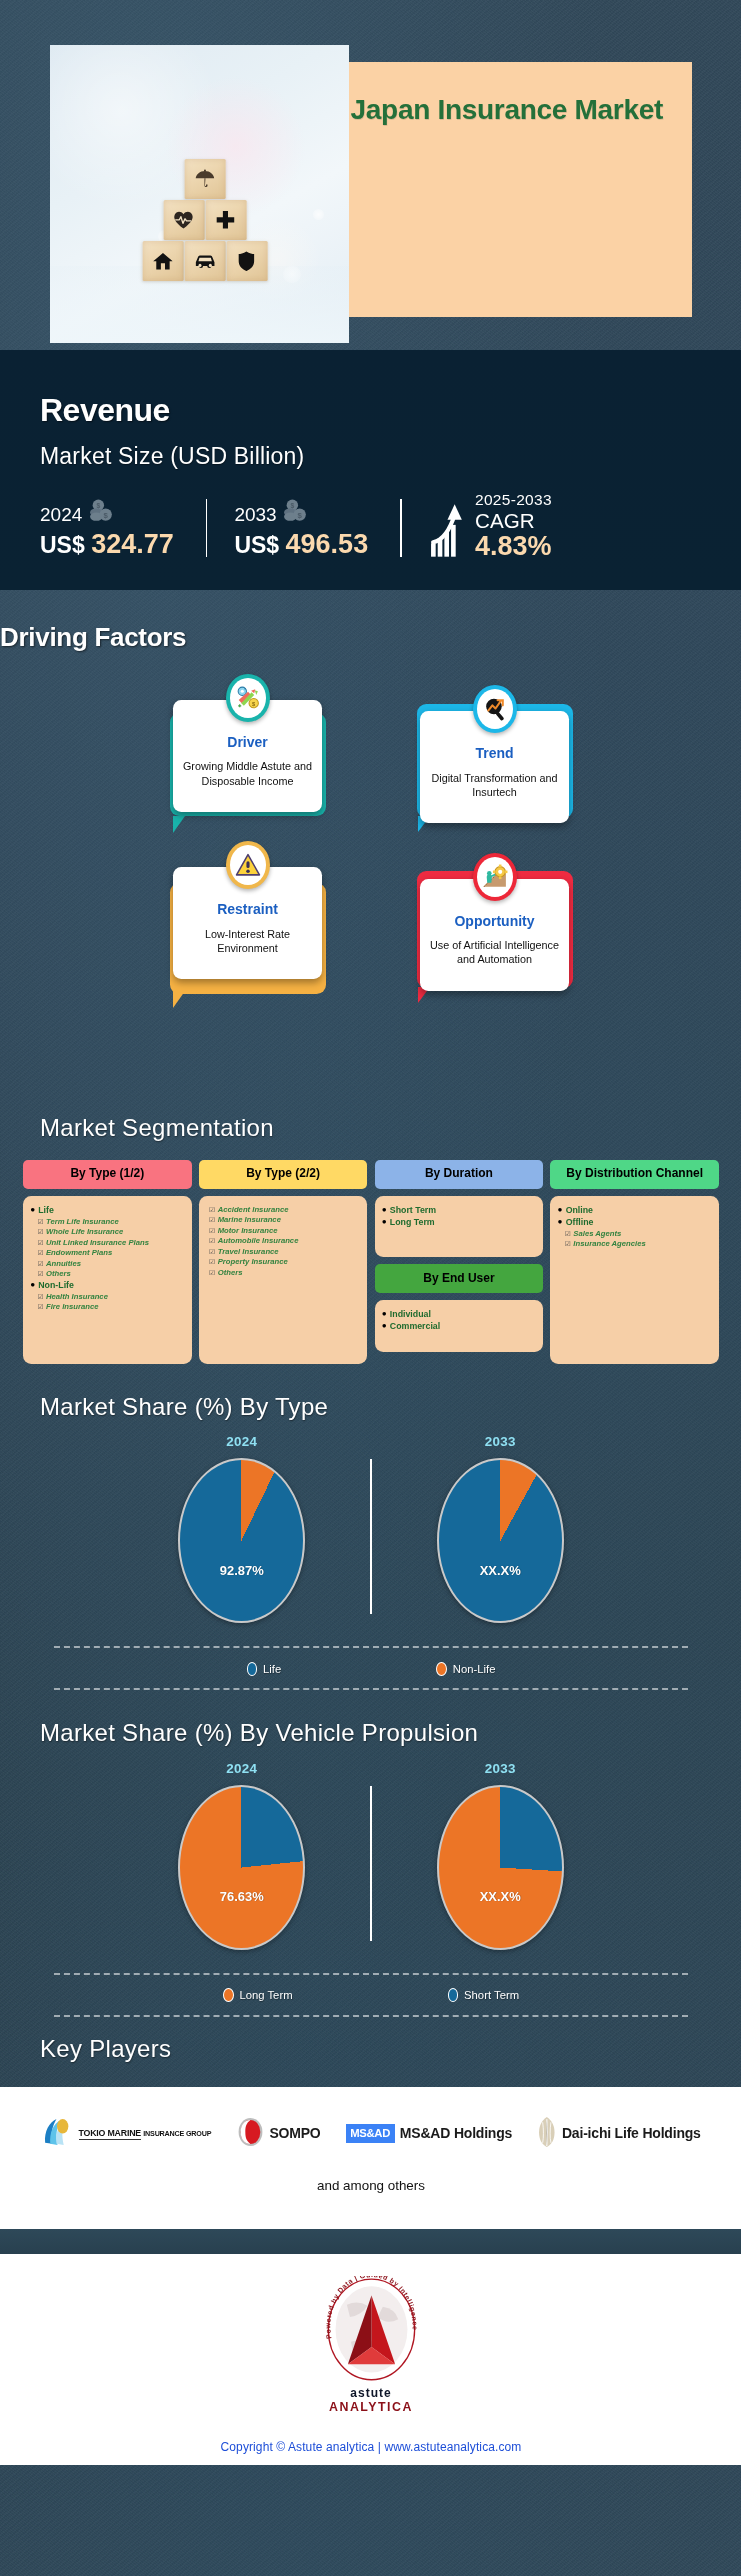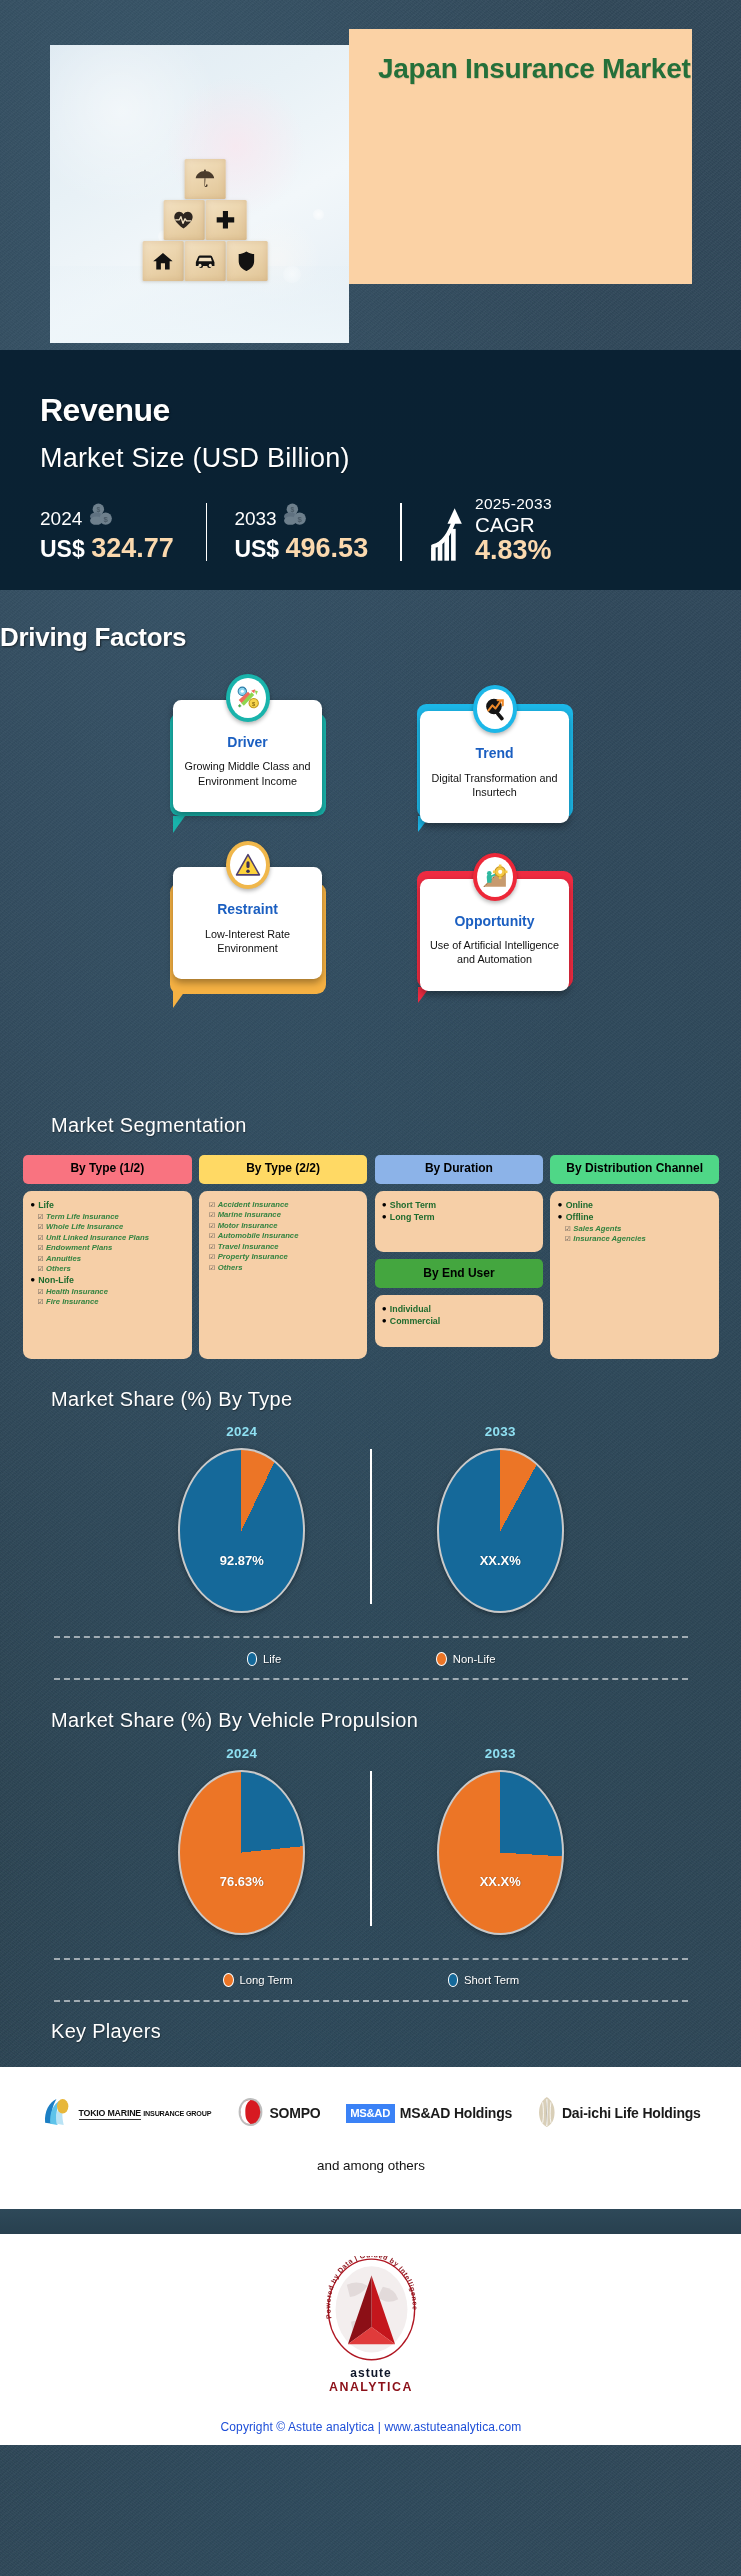--- a/index.html
+++ b/index.html
@@ -50,63 +50,63 @@
     width:41px; height:40px; margin:0 0.5px;
     background: linear-gradient(150deg,#f3e2c4 0%, #ecd5ae 45%, #e0c496 100%);
     border-radius:1.5px;
     box-shadow: inset 0 0 6.2px rgba(190,150,100,.35), 0 1px 3.1px rgba(120,100,70,.25);
     display:flex; align-items:center; justify-content:center;
     position:relative;
   }
   .blk svg { display:block; }
 
   .hero-title-card {
-    position:absolute; left:349px; top:29px; width:343px; height:255px;
+    position:absolute; left:349px; top:62px; width:343px; height:255px;
     background: #fbd2a5;
-    display:flex; align-items:flex-start; justify-content:flex-end;
-    padding-top: 24px;
+    display:flex; align-items:flex-start; justify-content:flex-start;
+    padding-top: 32px;
   }
   .hero-title {
     color:#24703a; font-size:28px; line-height:1.14; font-weight:bold;
     text-align:center; font-family:"Liberation Sans", sans-serif;
     letter-spacing:-0.3px; width: 92%;
     text-shadow: 0.5px 0.5px 0 rgba(0,0,0,.12);
   }
 
   
   .revenue {
     position:relative; width:742px; height:240px;
     background: linear-gradient(180deg,#0a2133 0%, #0a2233 100%);
     padding: 42px 0 0 40px;
   }
   .rev-title { color:#fff; font-size:32px; font-weight:bold; letter-spacing:-0.5px;
     text-shadow: 1px 1px 1.5px rgba(0,0,0,.5); }
-  .rev-sub { color:#fff; font-size:27px; margin-top:14.4px; font-weight:300;
+  .rev-sub { color:#fff; font-size:23px; margin-top:14.4px; font-weight:300;
     letter-spacing:0.2px; text-shadow: 0.5px 0.5px 1px rgba(0,0,0,.4);}
   .rev-row { display:flex; align-items:flex-end; margin-top:20.6px; }
   .rev-col { position:relative; padding-right:5.2px; }
   .rev-year { color:#fff; font-size:19px; font-weight:400; display:inline-block; }
   .coin-ico { display:inline-block; vertical-align:-3.1px; margin-left:4.1px; }
   .rev-val { color:#fff; font-size:23px; font-weight:bold; margin-top:3.1px; white-space:nowrap; }
   .rev-val b { color:#fbd9ae; font-size:27px; }
   .rev-div { width:1.5px; height:58px; background:#fff; margin:0 27px 3.1px; }
   .cagr-wrap { display:flex; align-items:flex-end; }
   .cagr-txt { margin-left:7.2px; }
   .cagr-span { color:#fff; font-size:15.5px; text-align:left; letter-spacing:0.3px;}
   .cagr-label { color:#fff; font-size:20.6px; line-height:1; margin-top:2.1px;}
   .cagr-val { color:#fbd9ae; font-size:27px; font-weight:bold; line-height:1.05; }
 
   
   .sec-title-bold {
     color:#fff; font-size:26px; font-weight:bold;
     text-shadow: 1px 1px 2.1px rgba(0,0,0,.55); letter-spacing:-0.3px;
   }
   .sec-title-thin {
-    color:#fff; font-size:20px; font-weight:300; letter-spacing:0.3px;
-    text-shadow: 0.5px 1px 1.5px rgba(0,0,0,.45); padding-left:51px;
+    color:#fff; font-size:24px; font-weight:300; letter-spacing:0.3px;
+    text-shadow: 0.5px 1px 1.5px rgba(0,0,0,.45); padding-left:40px;
   }
 
   
   .factors { position:relative; padding-top:32px; height:520px; }
   .fgrid { width:422px; margin:47px auto 0; }
   .frow { display:flex; justify-content:space-between; margin-bottom:44px; }
   .fcard { position:relative; width:175px; }
   .fcard .ribbon {
     position:absolute; left:50%; transform:translateX(-50%);
     width:156px; height:103px; border-radius:9.3px; top:13.4px;
@@ -359,21 +359,21 @@
                   <path d="M33 13 l8-3 -2 8 Z" fill="#ef6b5b"></path>
                     <path d="M40 12 l6 2 -3 7 Z" fill="#8ed64f"></path>
                   <circle cx="38" cy="37" r="9" fill="#f7d44c" stroke="#c29a1e" stroke-width="2"></circle>
                   <text x="38" y="42" font-size="11" text-anchor="middle" fill="#8a6b10" font-family="Liberation Sans" font-weight="bold">$</text>
                   <path d="M8 42 h6 M11 39 v6" stroke="#4ca64c" stroke-width="2.4"></path>
                   <path d="M20 9 l3 0 M21.5 7.5 l0 3" stroke="#2b7ca8" stroke-width="2"></path>
                 </svg>
               </div>
             </div>
             <div class="fttl">Driver</div>
-            <div class="fdesc">Growing Middle Class and Environment Income</div>
+            <div class="fdesc">Growing Middle Astute and Disposable Income</div>
           </div>
         </div>
 
         <div class="fcard">
           <div class="ribbon cyan" style="top:4.1px;height:114px;"></div>
           <div class="tail" style="left:11.3px; top:116px; border-top:16.5px solid #1cb7e8; border-right:12.4px solid transparent;"></div>
           <div class="fbody" style="margin-top:11.3px;">
             <div class="fbadge cyan">
               <div class="inner">
                 <svg width="28" height="28" viewBox="0 0 54 54">

